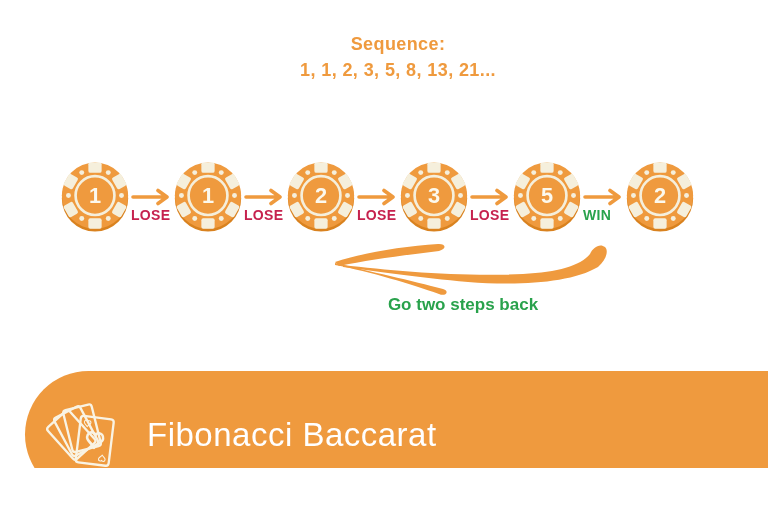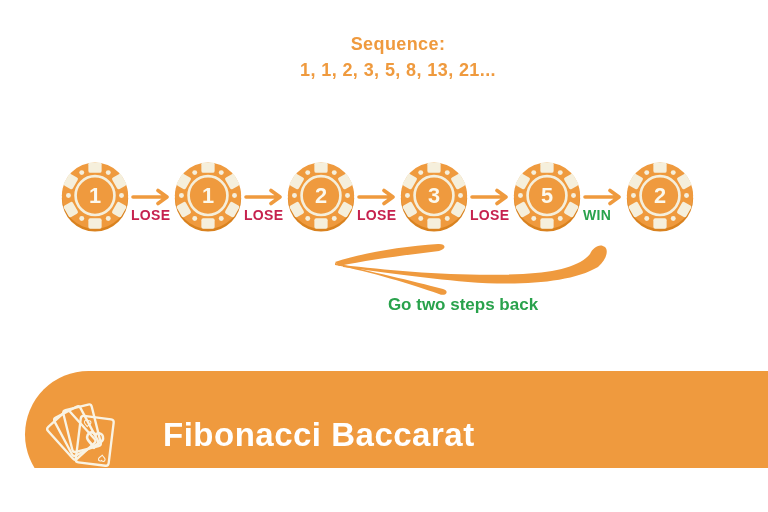--- a/index.html
+++ b/index.html
@@ -51,21 +51,21 @@
   }
   
   .banner{
     position:absolute;left:25px;right:0;top:371px;height:127px;
     background:var(--orange);border-radius:63.5px 0 0 63.5px;
     display:flex;align-items:center;
   }
   .cards-icon{margin-left:20px;flex:0 0 auto;display:block}
   .icon-line{fill:none;stroke:var(--icon-cream);stroke-width:2.4;stroke-linejoin:round;stroke-linecap:round}
   .banner-title{
-    margin-left:40px;color:var(--title-white);font-size:33px;font-weight:bold;
+    margin-left:24px;color:var(--title-white);font-size:33px;font-weight:normal;
     line-height:1.44;letter-spacing:.5px;
   }
 </style>
 </head>
 <body>
 
 <div class="canvas">
 
   <div class="sequence">
     <div class="seq-title">Sequence:</div>

